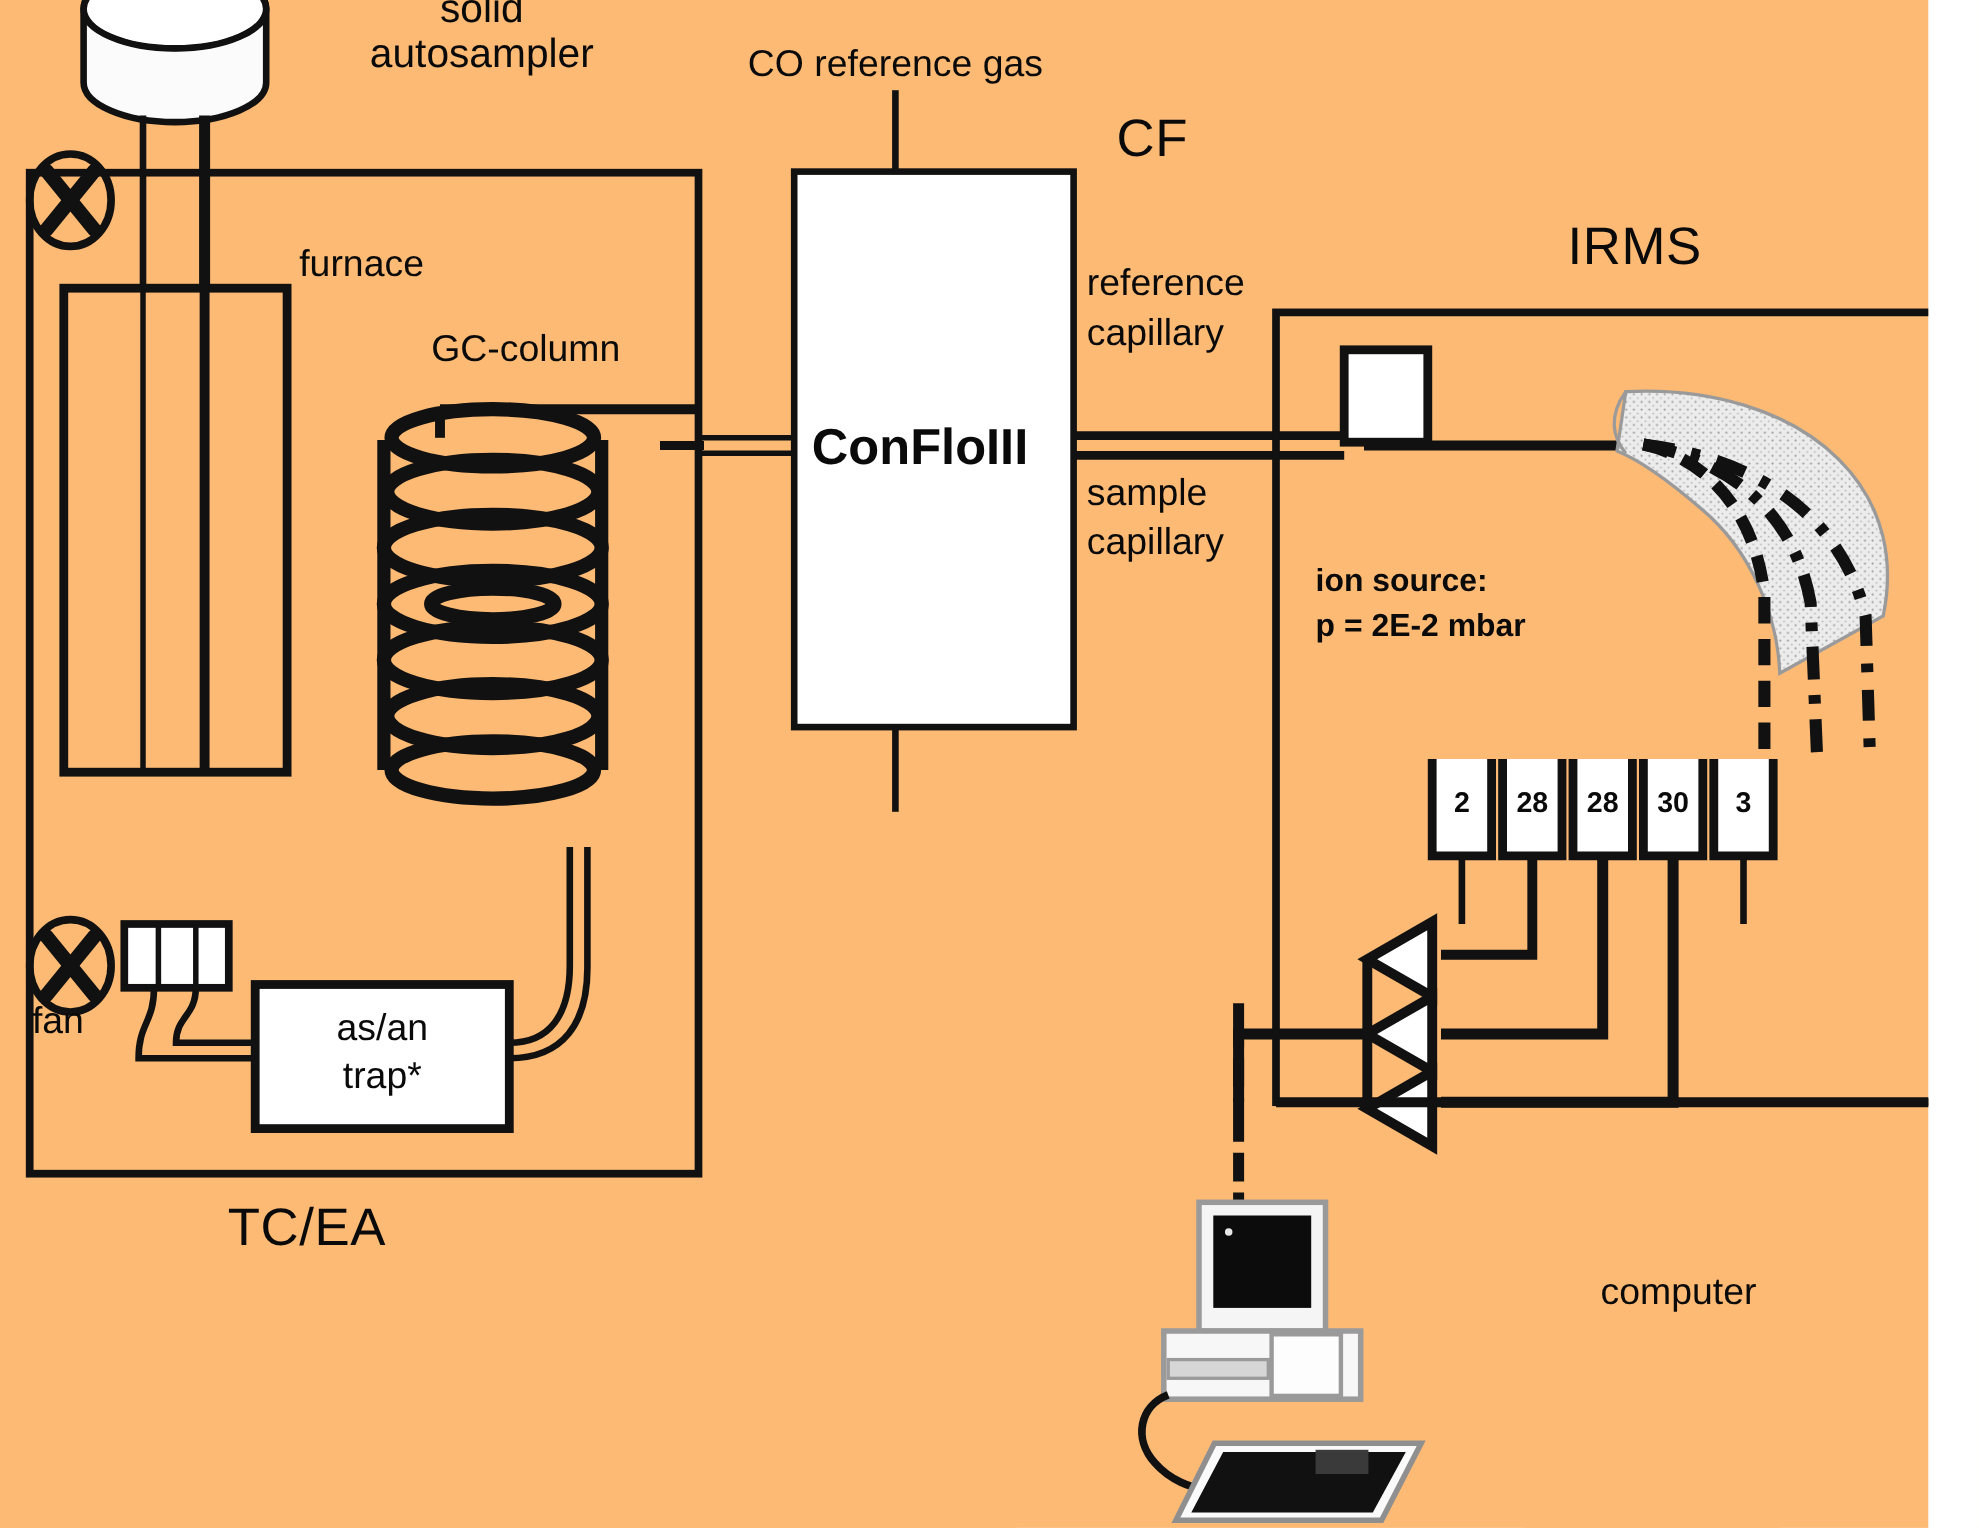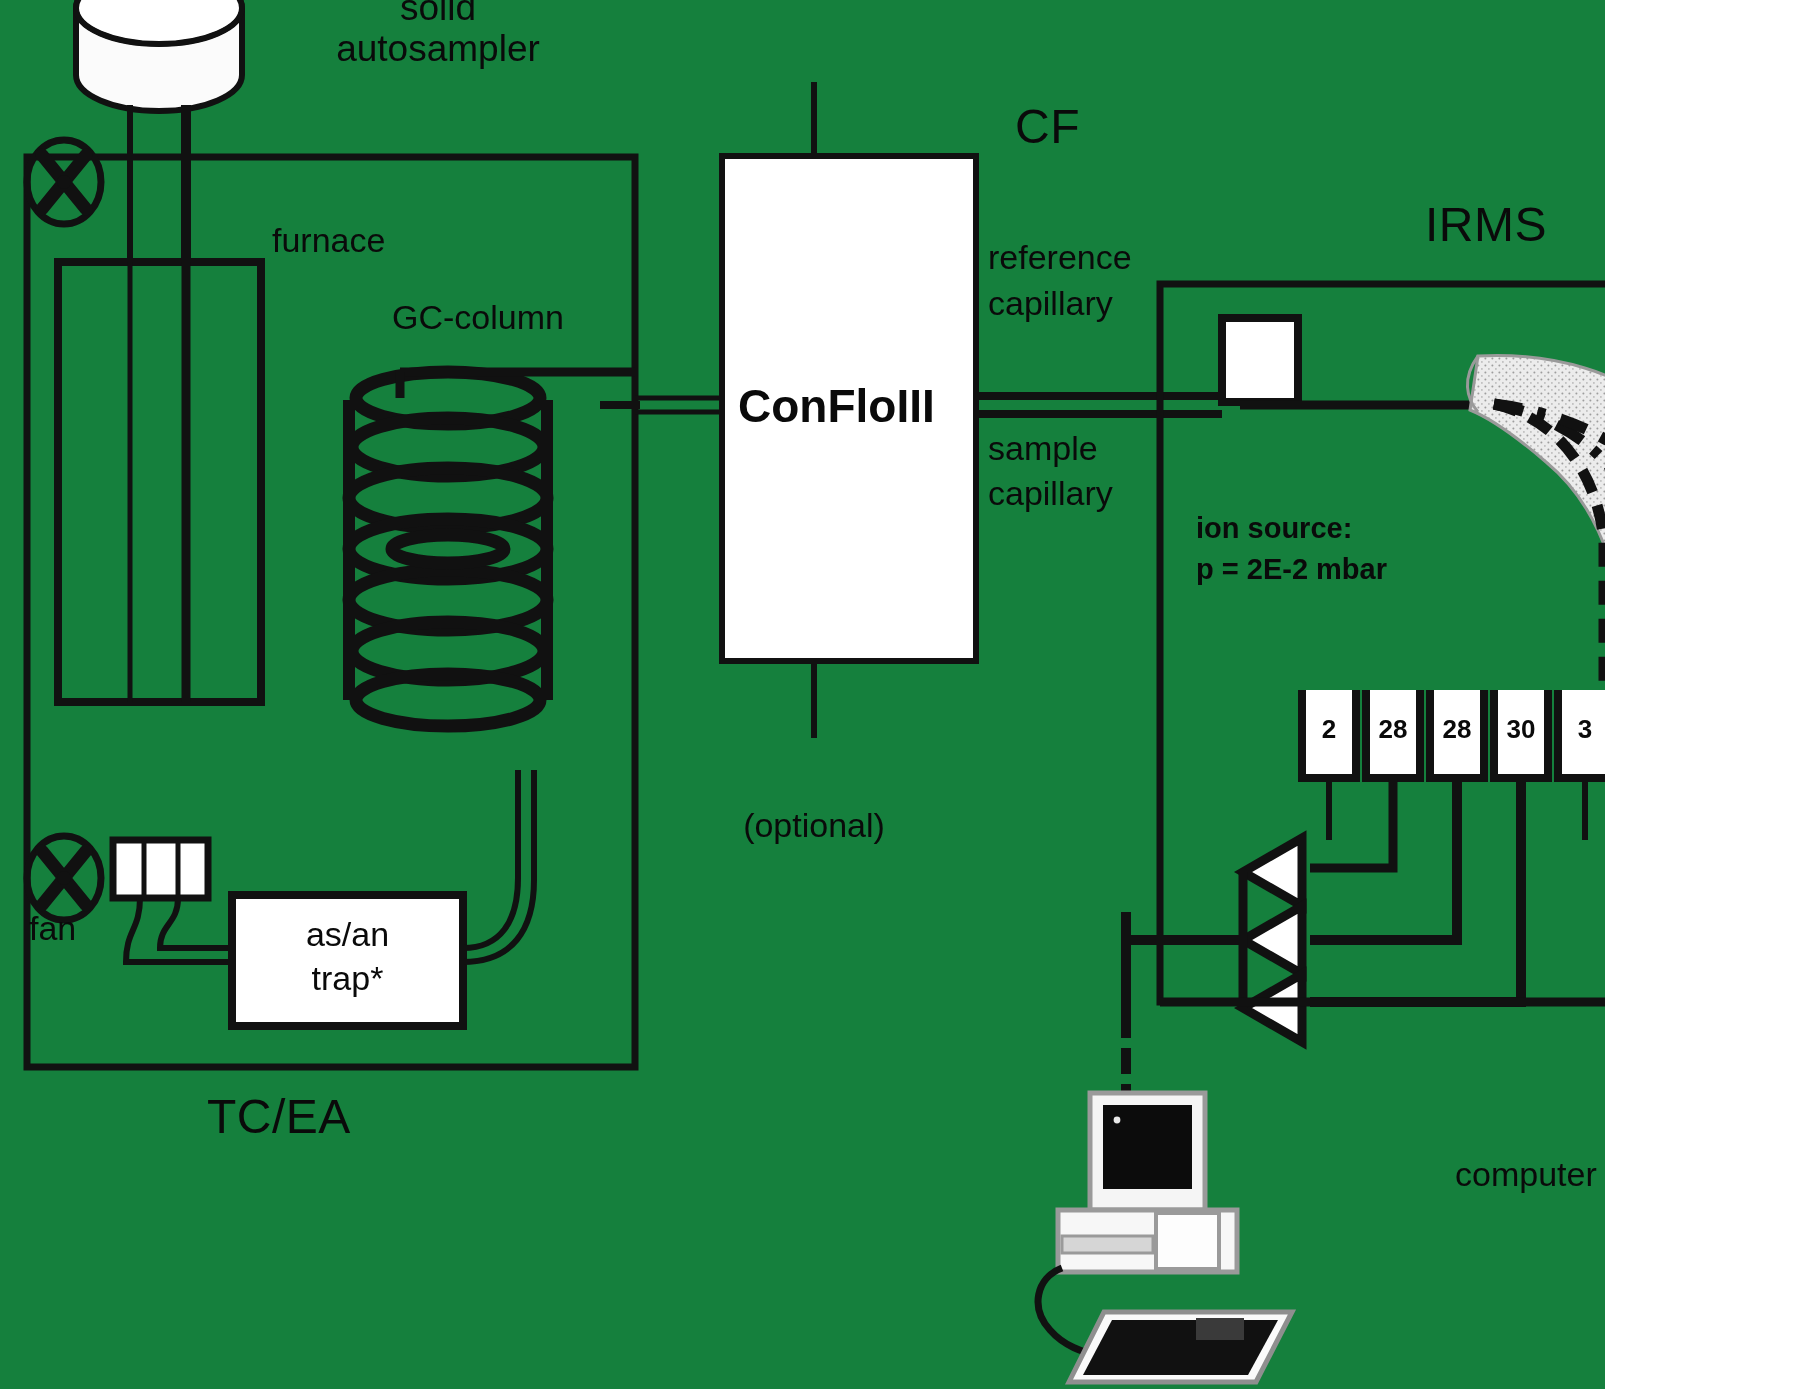--- a/index.html
+++ b/index.html
@@ -5,23 +5,23 @@
   html, body {
     margin: 0;
     padding: 0;
     background: #ffffff;
   }
   body {
     font-family: "Liberation Sans", sans-serif;
   }
   #stage {
     position: relative;
-    width: 1605px;
+    width: 1753px;
     height: 1389px;
-    background: #15803d;
+    background: #fdba74;
     overflow: hidden;
   }
   .lbl {
     position: absolute;
     color: #0a0a0a;
     white-space: nowrap;
     line-height: 1.18;
     font-family: "Liberation Sans", sans-serif;
   }
   .lbl.c { text-align: center; }
@@ -241,32 +241,32 @@
 
   <div class="lbl t-reg" style="left:392px; top:297px;">GC-column</div>
 
   <div class="lbl t-reg" style="left:29px; top:908px;">fan</div>
 
   <div class="lbl t-reg c" style="left:232px; top:914px; width:231px;">as/an</div>
   <div class="lbl t-reg c" style="left:232px; top:958px; width:231px;">trap*</div>
 
   <div class="lbl t-bold" style="left:207px; top:1089px;">TC/EA</div>
 
+  <div class="lbl t-reg c" style="left:644px; top:38px; width:340px;">CO reference gas</div>
 
   <div class="lbl t-bold" style="left:1015px; top:99px;">CF</div>
 
   <div class="lbl t-conflo" style="left:738px; top:379px;">ConFloIII</div>
 
   <div class="lbl t-reg" style="left:988px; top:237px;">reference</div>
   <div class="lbl t-reg" style="left:988px; top:283px;">capillary</div>
 
   <div class="lbl t-reg" style="left:988px; top:428px;">sample</div>
   <div class="lbl t-reg" style="left:988px; top:473px;">capillary</div>
 
-  <div class="lbl t-reg c" style="left:644px; top:805px; width:340px;">(optional)</div>
 
   <div class="lbl t-bold" style="left:1425px; top:197px;">IRMS</div>
 
   <div class="lbl t-src" style="left:1196px; top:511px;">ion source:</div>
   <div class="lbl t-src" style="left:1196px; top:552px;">p = 2E-2 mbar</div>
 
   <div class="lbl t-cup c" style="left:1302px; top:714px; width:54px;">2</div>
   <div class="lbl t-cup c" style="left:1366px; top:714px; width:54px;">28</div>
   <div class="lbl t-cup c" style="left:1430px; top:714px; width:54px;">28</div>
   <div class="lbl t-cup c" style="left:1494px; top:714px; width:54px;">30</div>

